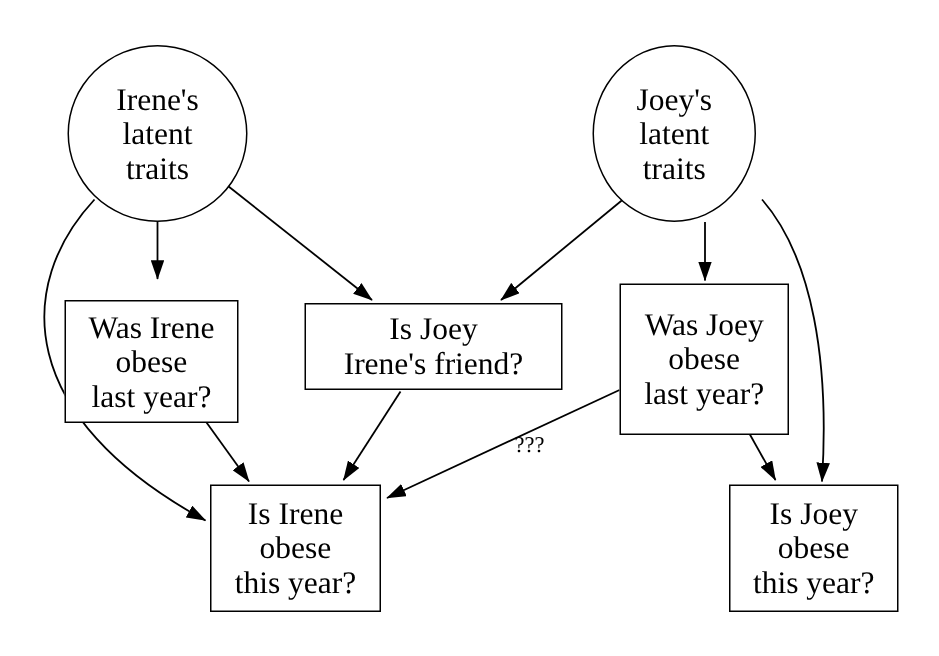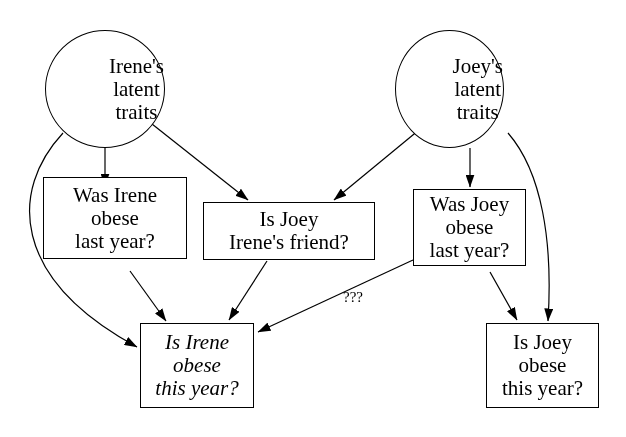--- a/index.html
+++ b/index.html
@@ -20,33 +20,33 @@
   .node {
     position: absolute;
     box-sizing: border-box;
     border: 1.2px solid #000000;
     background: #ffffff;
     display: flex;
     align-items: center;
     justify-content: center;
     text-align: center;
   }
-  .node.ellipse { border-radius: 50%; justify-content: flex-end; }
+  .node.ellipse { border-radius: 50%; }
   .node .label {
     white-space: pre-line;
     font-size: 21px;
     line-height: 23px;
   }
   
   .n-irene-latent { left: 45px;  top: 30px;  width: 120px; height: 118px; }
   .n-joey-latent  { left: 395px; top: 30px;  width: 109px; height: 118px; }
-  .n-was-irene    { left: 43px;  top: 177px; width: 144px; height: 82px; justify-content: center; }
+  .n-was-irene    { left: 43px;  top: 200px; width: 116px; height: 82px; justify-content: center; }
   .n-friend       { left: 203px; top: 202px; width: 172px; height: 58px; }
-  .n-was-joey     { left: 413px; top: 189px; width: 113px; height: 77px; }
-  .n-is-irene     { left: 140px; top: 323px; width: 114px; height: 85px; font-style: italic; }
+  .n-was-joey     { left: 413px; top: 189px; width: 113px; height: 101px; }
+  .n-is-irene     { left: 140px; top: 323px; width: 114px; height: 85px; }
   .n-is-joey      { left: 486px; top: 323px; width: 113px; height: 85px; }
   .edge-label {
     position: absolute;
     left: 338px; top: 290px;
     width: 30px;
     text-align: center;
     font-size: 15px;
     line-height: 15px;
   }
 </style>

